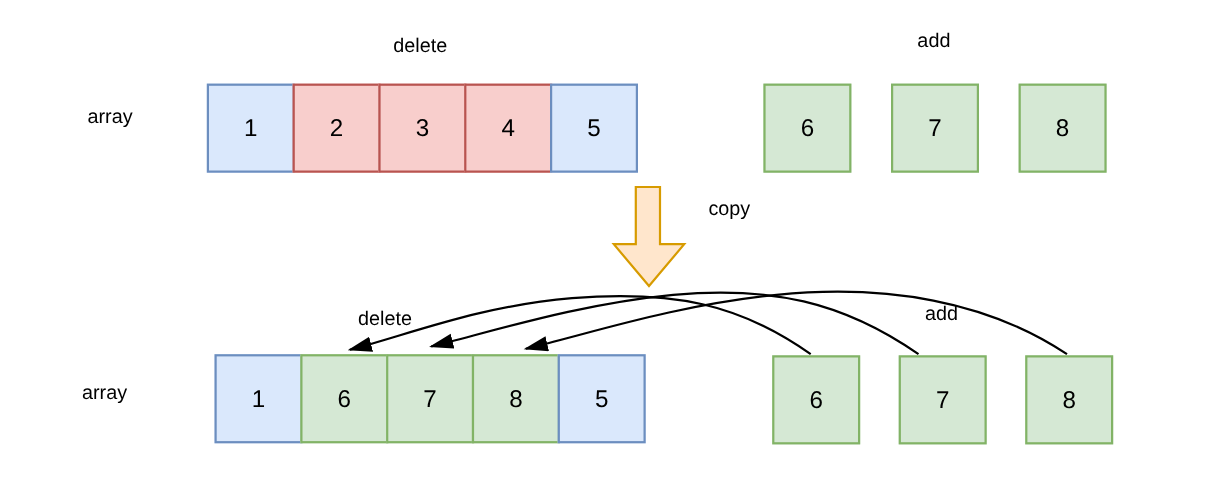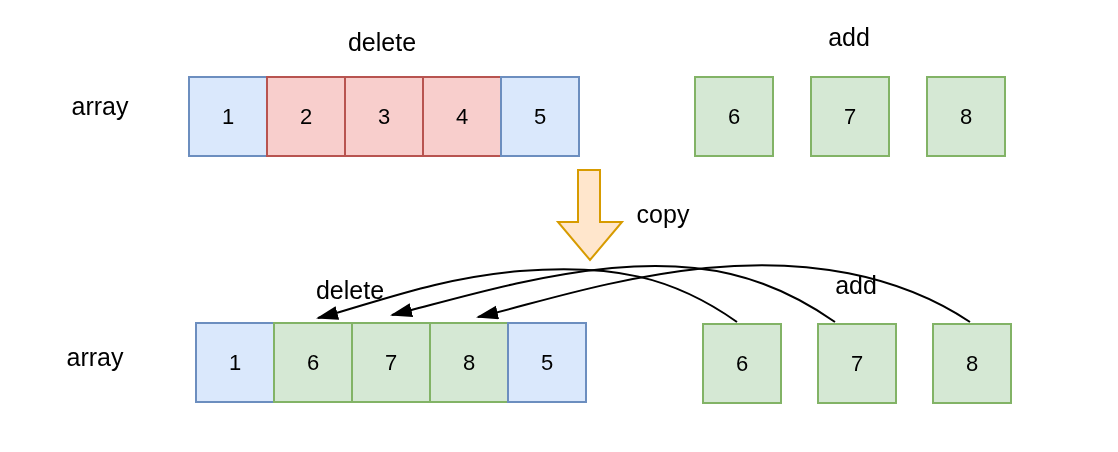--- a/index.html
+++ b/index.html
@@ -6,21 +6,21 @@
   .canvas{
     position:relative;
     width:1118px;height:452px;
     background:#ffffff;
     font-family:"Liberation Sans",sans-serif;
     overflow:hidden;
   }
   .lbl{
     position:absolute;
     transform:translate(-50%,-50%);
-    font-size:25px;
+    font-size:18px;
     color:#000000;
     white-space:nowrap;
     z-index:3;
   }
   .row{
     position:absolute;
     display:flex;
     z-index:2;
   }
   .cell{
@@ -54,21 +54,21 @@
     <polygon points="578,170 600,170 600,222 622,222 590,260 558,222 578,222" stroke-width="2" stroke-miterlimit="10" fill="#ffe6cc" stroke="#d79b00"></polygon>
 
     <path d="M 737 322 C 672 276, 612 264, 520 271 C 436 278, 372 304, 318 318" fill="none" stroke-width="2" marker-end="url(#arrow)" stroke="#000000"></path>
     <path d="M 835 322 C 766 274, 700 260, 612 268 C 528 276, 452 300, 392 315" fill="none" stroke-width="2" marker-end="url(#arrow)" stroke="#000000"></path>
     <path d="M 970 322 C 898 274, 806 258, 706 268 C 610 278, 534 304, 478 317" fill="none" stroke-width="2" marker-end="url(#arrow)" stroke="#000000"></path>
   </svg>
 
   <div class="lbl" style="left:100px;top:106px">array</div>
   <div class="lbl" style="left:382px;top:42px">delete</div>
   <div class="lbl" style="left:849px;top:37px">add</div>
-  <div class="lbl" style="left:663px;top:214px">copy</div>
+  <div class="lbl" style="left:663px;top:190px">copy</div>
   <div class="lbl" style="left:350px;top:290px">delete</div>
   <div class="lbl" style="left:856px;top:285px">add</div>
   <div class="lbl" style="left:95px;top:357px">array</div>
 
   <div class="row contig" style="left:188px;top:76px">
       <div class="cell" style="background: rgb(218, 232, 252); border-color: rgb(108, 142, 191);">1</div>
       <div class="cell" style="background: rgb(248, 206, 204); border-color: rgb(184, 84, 80);">2</div>
       <div class="cell" style="background: rgb(248, 206, 204); border-color: rgb(184, 84, 80);">3</div>
       <div class="cell" style="background: rgb(248, 206, 204); border-color: rgb(184, 84, 80);">4</div>
       <div class="cell" style="background: rgb(218, 232, 252); border-color: rgb(108, 142, 191);">5</div>

